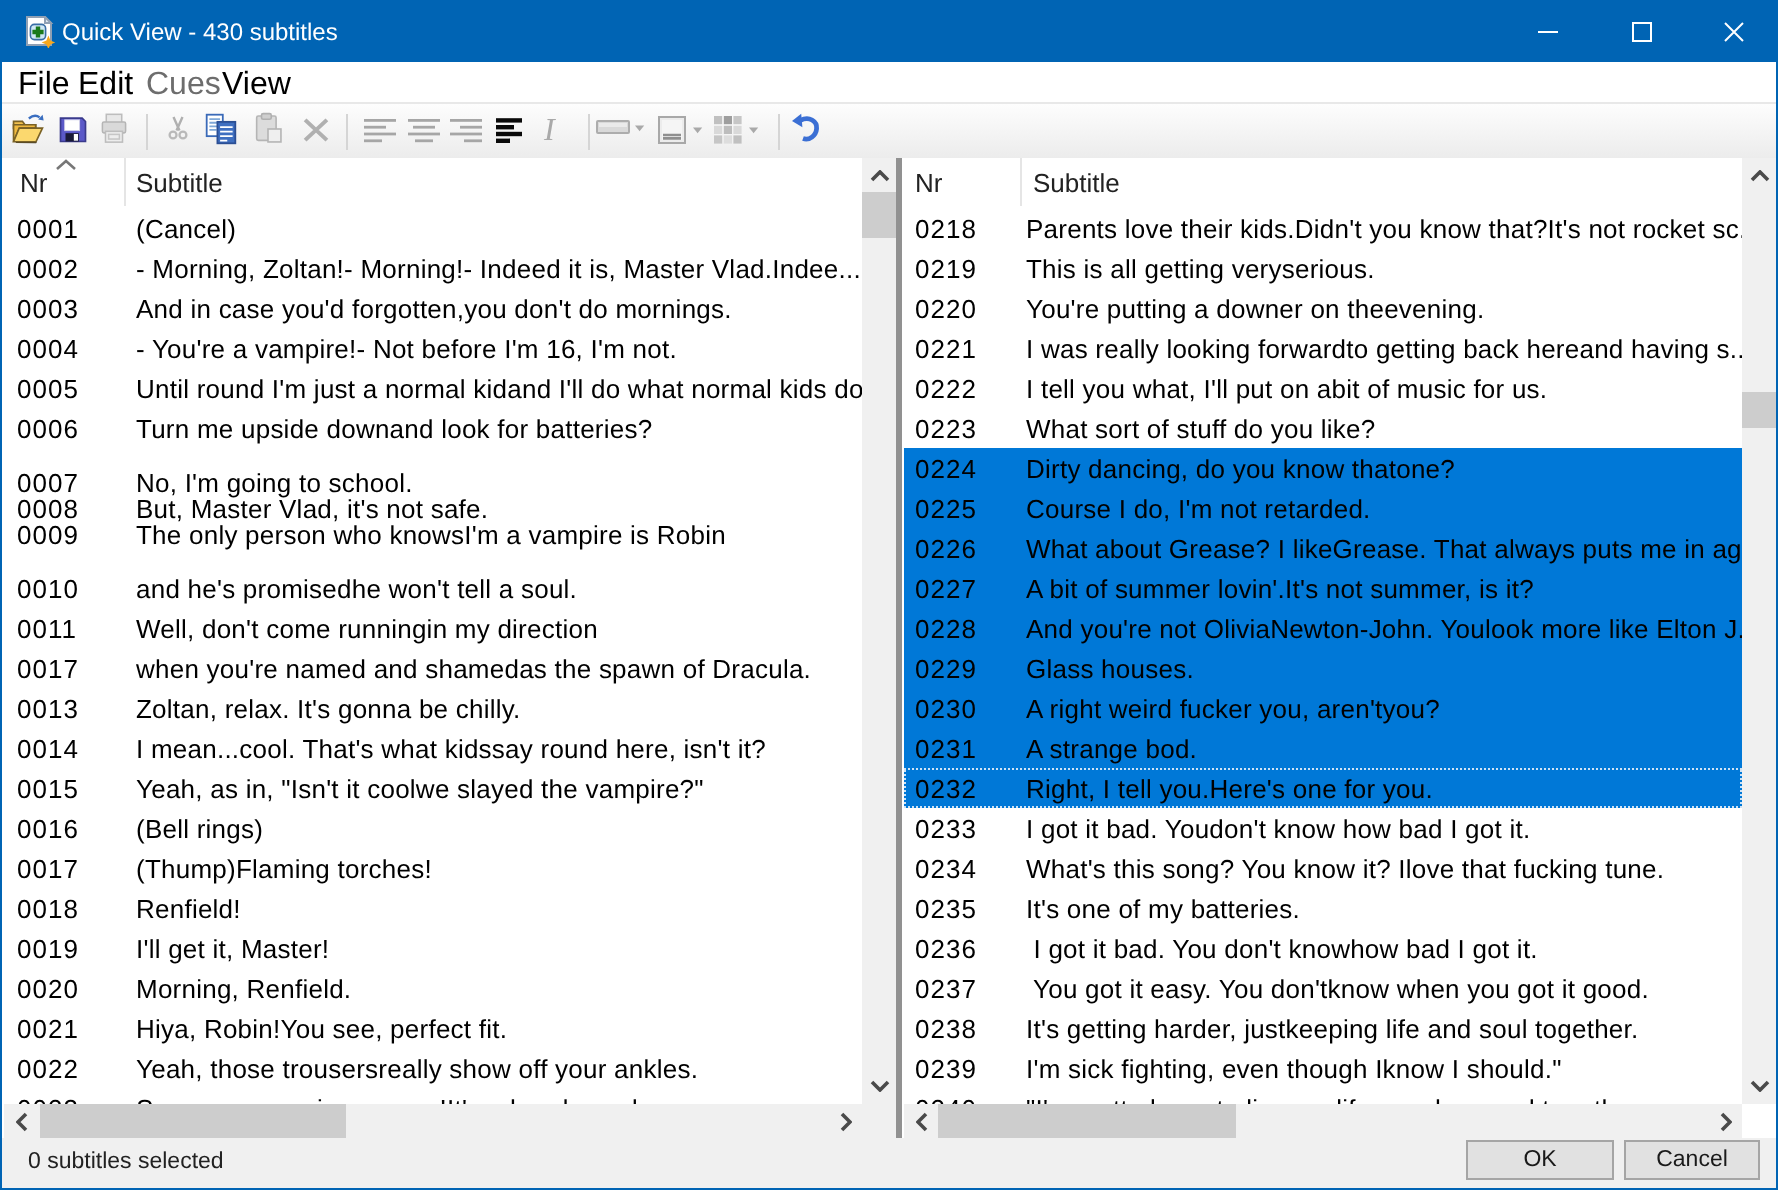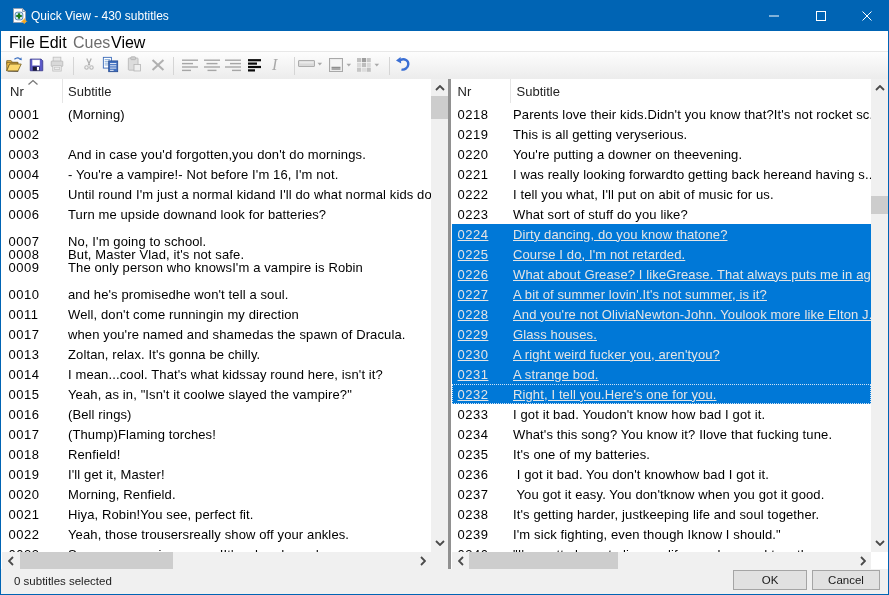--- a/index.html
+++ b/index.html
@@ -11,21 +11,21 @@
 #menubar span{position:absolute;top:3px;}
 #toolbar{position:absolute;left:0;top:50px;width:887px;height:28px;background:linear-gradient(#fdfdfd,#ececec);border-top:1px solid #e8e8e8;}
 .tsep{position:absolute;top:5px;width:1px;height:18px;background:#d5d5d5;}
 .ticon{position:absolute;}
 .hdr{position:absolute;top:78px;height:24px;background:#fff;font-size:13px;color:#222;}
 .hline{position:absolute;top:78px;height:24px;width:1px;background:#e5e5e5;}
 .row{position:absolute;left:0;height:20px;font-size:13px;color:#000;white-space:pre;}
 .row .nr{position:absolute;top:2.5px;letter-spacing:0.5px;}
 .row .st{position:absolute;top:2.5px;letter-spacing:0.12px;}
 .sel{background:#0078d7;}
-.sel span{color:#e5e5e5;text-decoration:underline;}
+.sel span{color:#000000;}
 #lclip{position:absolute;left:1px;top:78px;width:429px;height:473px;overflow:hidden;background:#fff;}
 #rclip{position:absolute;left:451px;top:78px;width:419px;height:473px;overflow:hidden;background:#fff;}
 .foc{outline:1px dotted #cfe3f5;outline-offset:-1px;}
 .vsb{position:absolute;top:78px;width:17px;height:473px;background:#f0f0f0;}
 .hsb{position:absolute;top:551px;height:17px;background:#f0f0f0;}
 .thumb{position:absolute;background:#cdcdcd;}
 #divider{position:absolute;left:447px;top:78px;width:3px;height:490px;background:#919191;}
 #statusbar{position:absolute;left:0;top:568px;width:887px;height:25px;background:#f0f0f0;font-size:11.5px;color:#222;}
 .btn{position:absolute;top:569px;height:20px;background:#e1e1e1;border:1px solid #a5a5a5;font-size:11.5px;color:#1a1a1a;text-align:center;line-height:18px;}
 .sarr{position:absolute;}
@@ -149,22 +149,22 @@
       <rect x="5.9" y="10.7" width="4.1" height="4.1" fill="#dddddd"></rect>
       <rect x="10.7" y="10.7" width="4.1" height="4.1" fill="#c0c0c0"></rect>
 <path d="M18.5 6.8l2.3 2.8 2.3-2.8z" fill="#a9a9a9"></path>
     </svg>
     <svg class="ticon" style="left:394px;top:4px" width="16" height="17" viewBox="0 0 16 17">
 <path d="M5.2 4.2C9.6 1.9 13.6 4.6 13.3 8.3 13 11.9 9.6 14.4 6.5 13.3" fill="none" stroke="#3b6fd4" stroke-width="2.4"></path>
 <path d="M5.6.9L1 4.5l5.2 3.1z" fill="#3b6fd4"></path>
     </svg>
   </div>
 <div id="lclip">
-<div class="row" style="top:25px;width:429px"><span class="nr" style="left:6.5px">0001</span><span class="st" style="left:66px">(Morning)</span></div>
-<div class="row" style="top:45px;width:429px"><span class="nr" style="left:6.5px">0002</span></div>
+<div class="row" style="top:25px;width:429px"><span class="nr" style="left:6.5px">0001</span><span class="st" style="left:66px">(Cancel)</span></div>
+<div class="row" style="top:45px;width:429px"><span class="nr" style="left:6.5px">0002</span><span class="st" style="left:66px">- Morning, Zoltan!- Morning!- Indeed it is, Master Vlad.Indee...</span></div>
 <div class="row" style="top:65px;width:429px"><span class="nr" style="left:6.5px">0003</span><span class="st" style="left:66px">And in case you'd forgotten,you don't do mornings.</span></div>
 <div class="row" style="top:85px;width:429px"><span class="nr" style="left:6.5px">0004</span><span class="st" style="left:66px">- You're a vampire!- Not before I'm 16, I'm not.</span></div>
 <div class="row" style="top:105px;width:429px"><span class="nr" style="left:6.5px">0005</span><span class="st" style="left:66px">Until round I'm just a normal kidand I'll do what normal kids do.</span></div>
 <div class="row" style="top:125px;width:429px"><span class="nr" style="left:6.5px">0006</span><span class="st" style="left:66px">Turn me upside downand look for batteries?</span></div>
 <div class="row" style="top:152px;width:391px"><span class="nr" style="left:6.5px">0007</span><span class="st" style="left:66px">No, I'm going to school.</span></div>
 <div class="row" style="top:165px;width:429px"><span class="nr" style="left:6.5px">0008</span><span class="st" style="left:66px">But, Master Vlad, it's not safe.</span></div>
 <div class="row" style="top:178px;width:438px"><span class="nr" style="left:6.5px">0009</span><span class="st" style="left:66px">The only person who knowsI'm a vampire is Robin</span></div>
 <div class="row" style="top:205px;width:429px"><span class="nr" style="left:6.5px">0010</span><span class="st" style="left:66px">and he's promisedhe won't tell a soul.</span></div>
 <div class="row" style="top:225px;width:429px"><span class="nr" style="left:6.5px">0011</span><span class="st" style="left:66px">Well, don't come runningin my direction</span></div>
 <div class="row" style="top:245px;width:429px"><span class="nr" style="left:6.5px">0017</span><span class="st" style="left:66px">when you're named and shamedas the spawn of Dracula.</span></div>

